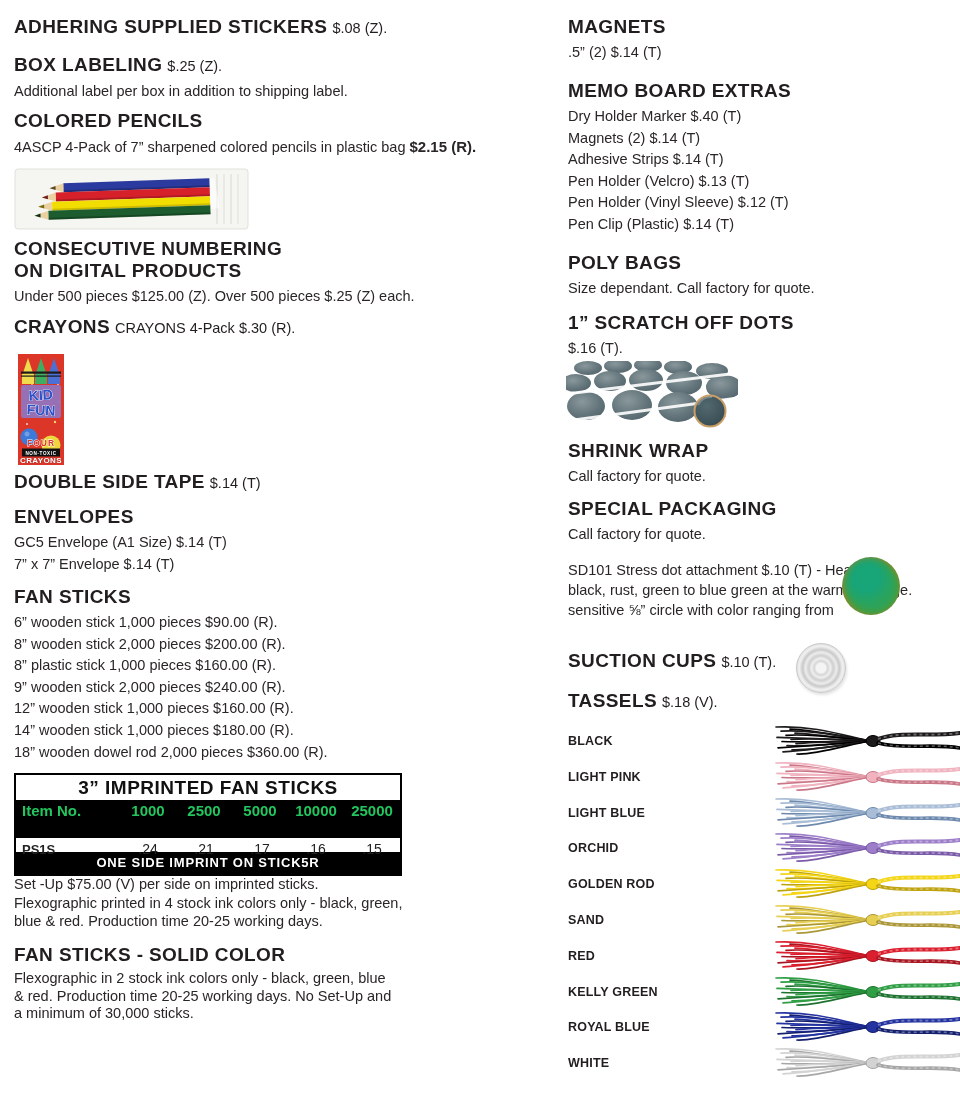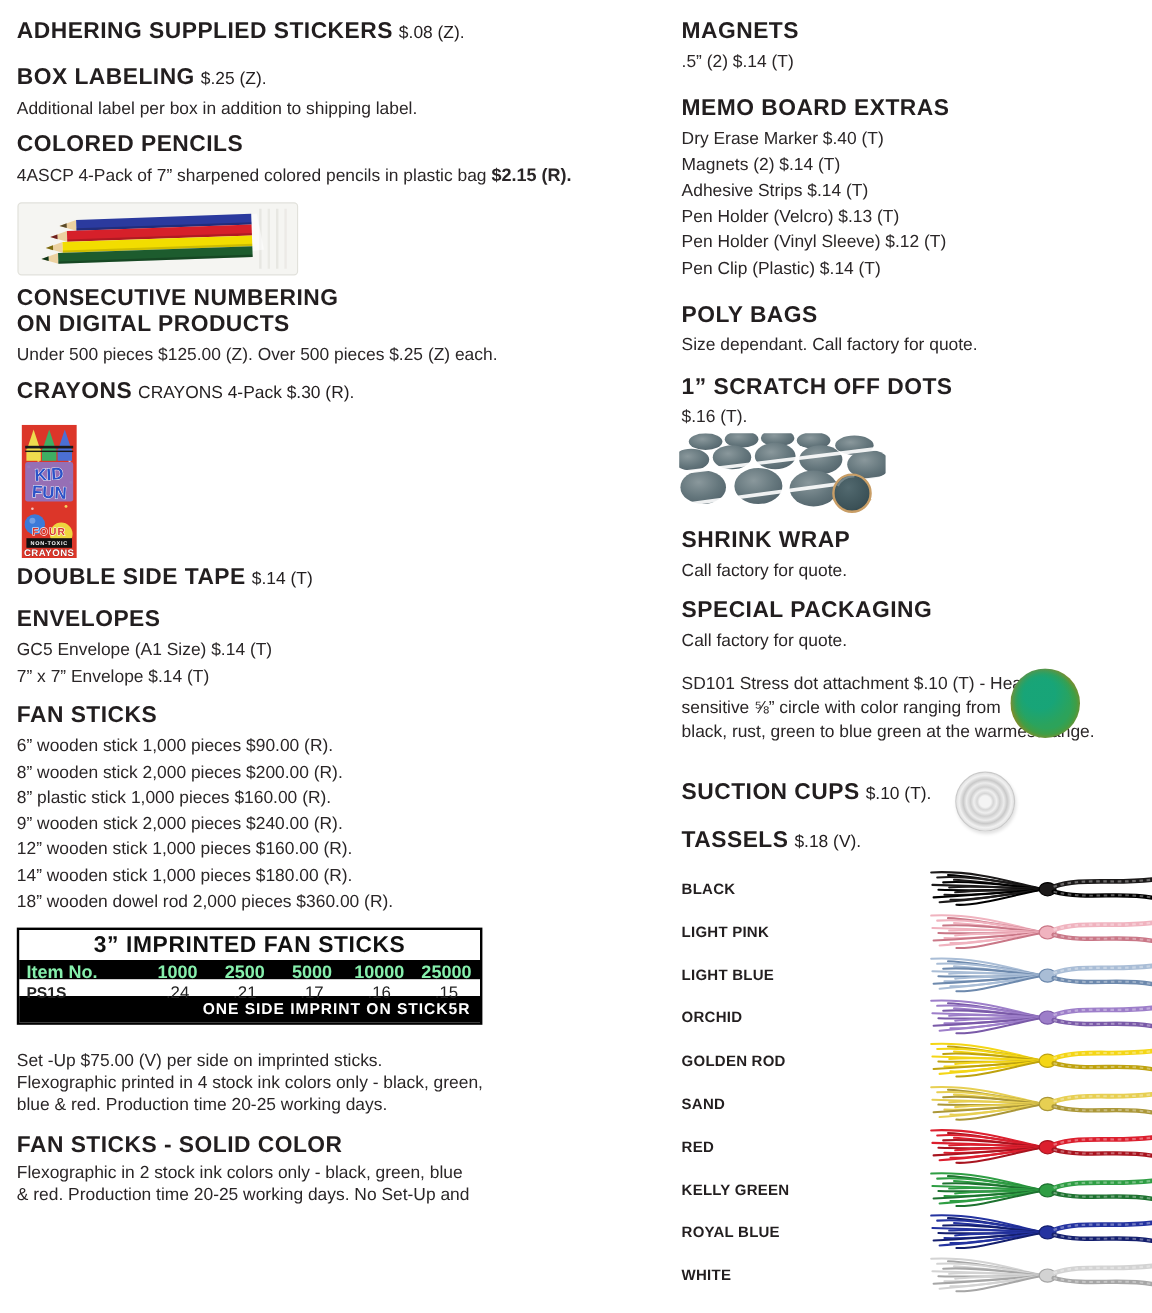--- a/index.html
+++ b/index.html
@@ -15,27 +15,27 @@
   .h{font-size:19px;font-weight:700;letter-spacing:.4px;line-height:22px;color:#221e1f;white-space:nowrap;}
   .hp{font-size:14.5px;font-weight:400;letter-spacing:0;margin-left:5px;}
   .b{font-size:14.5px;font-weight:400;line-height:21.6px;color:#2a2627;white-space:nowrap;}
   .b.mt{margin-top:4px;}
   .bigprice{font-weight:700;font-size:15px;}
 
   
   .imprint-table{position:absolute;left:14px;top:773px;width:384px;border:2px solid #000;background:#fff;}
   .it-title{height:25px;line-height:25px;text-align:center;font-size:19px;font-weight:700;letter-spacing:.5px;color:#111;}
   .it-head,.it-row{display:grid;grid-template-columns:104px repeat(5,1fr);}
-  .it-head{background:#000;color:#86efac;height:16px;line-height:22px;font-weight:700;font-size:15px;}
+  .it-head{background:#000;color:#22c55e;height:38px;line-height:22px;font-weight:700;font-size:15px;}
   .it-head .c0{text-align:left;padding-left:6px;}
   .it-head div{text-align:center;}
   .it-row{height:14px;line-height:23px;font-size:14px;color:#222;}
   .it-row .c0{font-weight:700;text-align:left;padding-left:6px;font-size:13px;}
   .it-row div{text-align:center;}
-  .it-foot{background:#000;color:#fff;height:22px;line-height:22px;display:flex;justify-content:flex-end;
+  .it-foot{background:#000;color:#fff;height:22px;line-height:22px;display:flex;justify-content:center;
            padding:0 8px;font-size:13px;font-weight:700;letter-spacing:.8px;}
 
   
   .photo{position:absolute;}
   .stress-dot-g{
     position:absolute;left:842px;top:557px;width:58px;height:58px;border-radius:50%;
     background:
       radial-gradient(circle at 42% 36%, rgba(20,165,125,.85) 0 26%, rgba(20,165,125,0) 55%),
       radial-gradient(circle at 52% 52%, #2ca35b 0 46%, #3f9e46 58%, #9c8420 74%, #7a651a 88%, #93793a 100%);
   }
@@ -198,30 +198,31 @@
 <div class="sec colL" style="top:875px">
   <div class="b" style="line-height:18.5px">Set -Up $75.00 (V) per side on imprinted sticks.</div>
   <div class="b" style="line-height:18.5px">Flexographic printed in 4 stock ink colors only - black, green,</div>
   <div class="b" style="line-height:18.5px">blue &amp; red. Production time  20-25 working days.</div>
 </div>
 
 <div class="sec colL" style="top:944px">
   <div class="h">FAN STICKS - SOLID COLOR</div>
   <div class="b mt" style="line-height:17.5px">Flexographic in 2 stock ink colors only - black, green, blue</div>
   <div class="b" style="line-height:17.5px">&amp; red. Production time  20-25 working days. No Set-Up and</div>
+  <div class="b" style="line-height:17.5px">a minimum of 30,000 sticks.</div>
 </div>
 
 <div class="sec colR" style="top:16px">
   <div class="h">MAGNETS</div>
   <div class="b mt">.5” (2)  $.14 (T)</div>
 </div>
 
 <div class="sec colR" style="top:80px">
   <div class="h">MEMO BOARD EXTRAS</div>
-  <div class="b mt">Dry Erase Marker $.40 (T)</div>
+  <div class="b mt">Dry Holder Marker $.40 (T)</div>
   <div class="b">Magnets (2) $.14 (T)</div>
   <div class="b">Adhesive Strips $.14 (T)</div>
   <div class="b">Pen Holder (Velcro) $.13 (T)</div>
   <div class="b">Pen Holder (Vinyl Sleeve) $.12 (T)</div>
   <div class="b">Pen Clip (Plastic) $.14 (T)</div>
 </div>
 
 <div class="sec colR" style="top:252px">
   <div class="h">POLY BAGS</div>
   <div class="b mt">Size dependant. Call factory for quote.</div>
@@ -277,22 +278,22 @@
   <div class="b mt">Call factory for quote.</div>
 </div>
 
 <div class="sec colR" style="top:498px">
   <div class="h">SPECIAL PACKAGING</div>
   <div class="b mt">Call factory for quote.</div>
 </div>
 
 <div class="sec colR" style="top:556px">
   <div class="b mt" style="line-height:20px">SD101 Stress dot attachment $.10 (T) - Heat</div>
+  <div class="b" style="line-height:20px">black, rust, green to blue green at the warmest range.</div>
   <div class="b" style="line-height:20px">sensitive ⅝” circle with color ranging from</div>
-  <div class="b" style="line-height:20px">black, rust, green to blue green at the warmest range.</div>
 </div>
 <div class="stress-dot-g"></div>
 
 <div class="sec colR" style="top:650px">
   <div class="h"><span>SUCTION CUPS</span><span class="hp">$.10 (T).</span></div>
 </div>
 <div class="suction-g"></div>
 
 <div class="sec colR" style="top:690px">
   <div class="h"><span>TASSELS</span><span class="hp">$.18 (V).</span></div>

